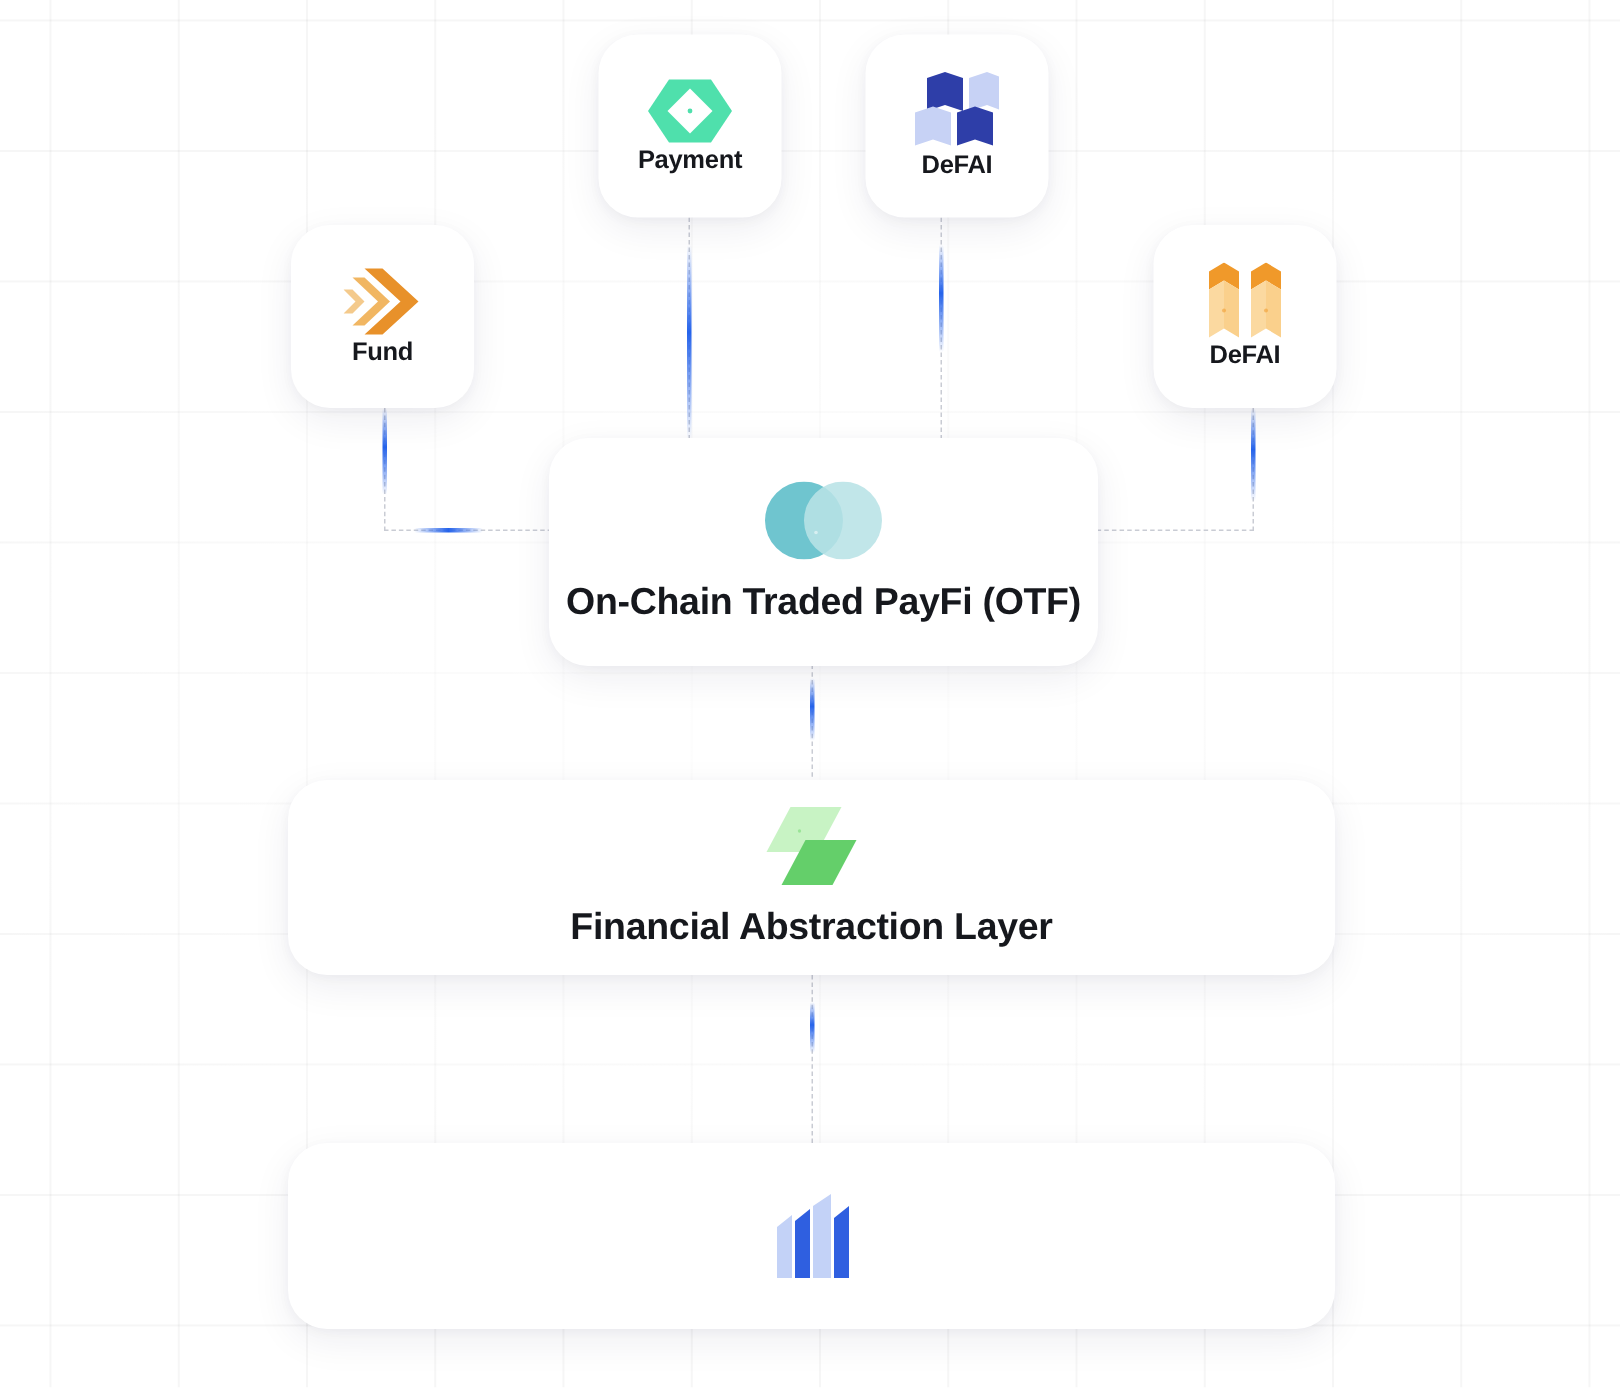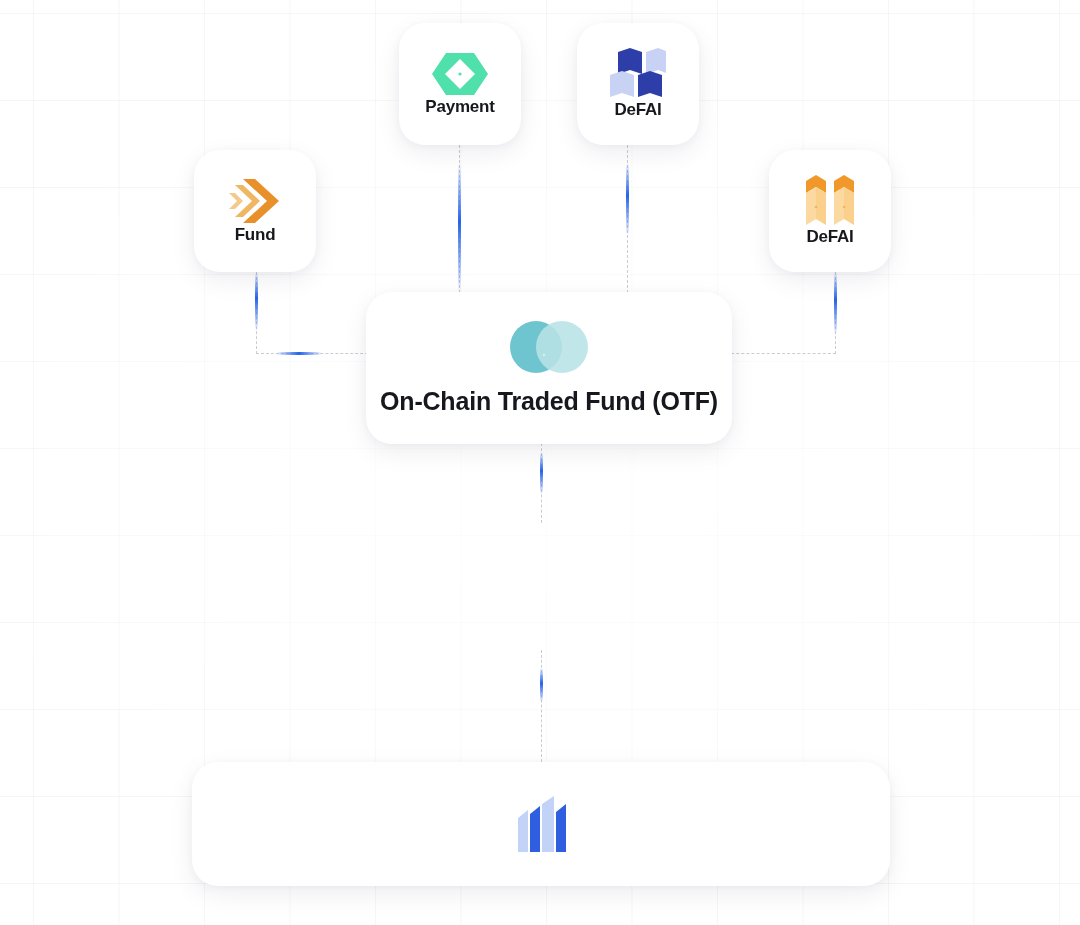--- a/index.html
+++ b/index.html
@@ -151,23 +151,33 @@
   </div>
 
   <div class="card otf-card" style="left:366px; top:292px; width:366px; height:152px;">
     <span class="icon-wrap">
       <svg width="78" height="52" viewBox="0 0 78 52" aria-hidden="true">
         <circle cx="26" cy="26" r="26" fill="#6fc5cf"></circle>
         <circle cx="52" cy="26" r="26" fill="#b8e2e6" opacity="0.88"></circle>
         <circle cx="34" cy="34" r="1.2" fill="#ffffff" opacity="0.5"></circle>
       </svg>
     </span>
-    <span class="card-label">On-Chain Traded Fund (OTF)</span>
+    <span class="card-label">On-Chain Traded PayFi (OTF)</span>
   </div>
 
+  <div class="card wide-card" style="left:192px; top:520px; width:698px; height:130px;">
+    <span class="icon-wrap">
+      <svg width="76" height="52" viewBox="0 0 76 52" aria-hidden="true">
+        <polygon points="24,0 58,0 42,30 8,30" fill="#c8f3c4"></polygon>
+        <polygon points="34,22 68,22 52,52 18,52" fill="#64cf6a"></polygon>
+        <circle cx="30" cy="16" r="1.1" fill="#8fe08c" opacity="0.8"></circle>
+      </svg>
+    </span>
+    <span class="card-label">Financial Abstraction Layer</span>
+  </div>
 
   <div class="card wide-card" style="left:192px; top:762px; width:698px; height:124px;">
     <span class="icon-wrap">
       <svg width="62" height="56" viewBox="0 0 62 56" aria-hidden="true">
         <polygon points="8,22 18,14 18,56 8,56" fill="#c3d2f7"></polygon>
         <polygon points="20,18 30,10 30,56 20,56" fill="#2f5fe0"></polygon>
         <polygon points="32,8 44,0 44,56 32,56" fill="#c3d2f7"></polygon>
         <polygon points="46,16 56,8 56,56 46,56" fill="#2f5fe0"></polygon>
       </svg>
     </span>

